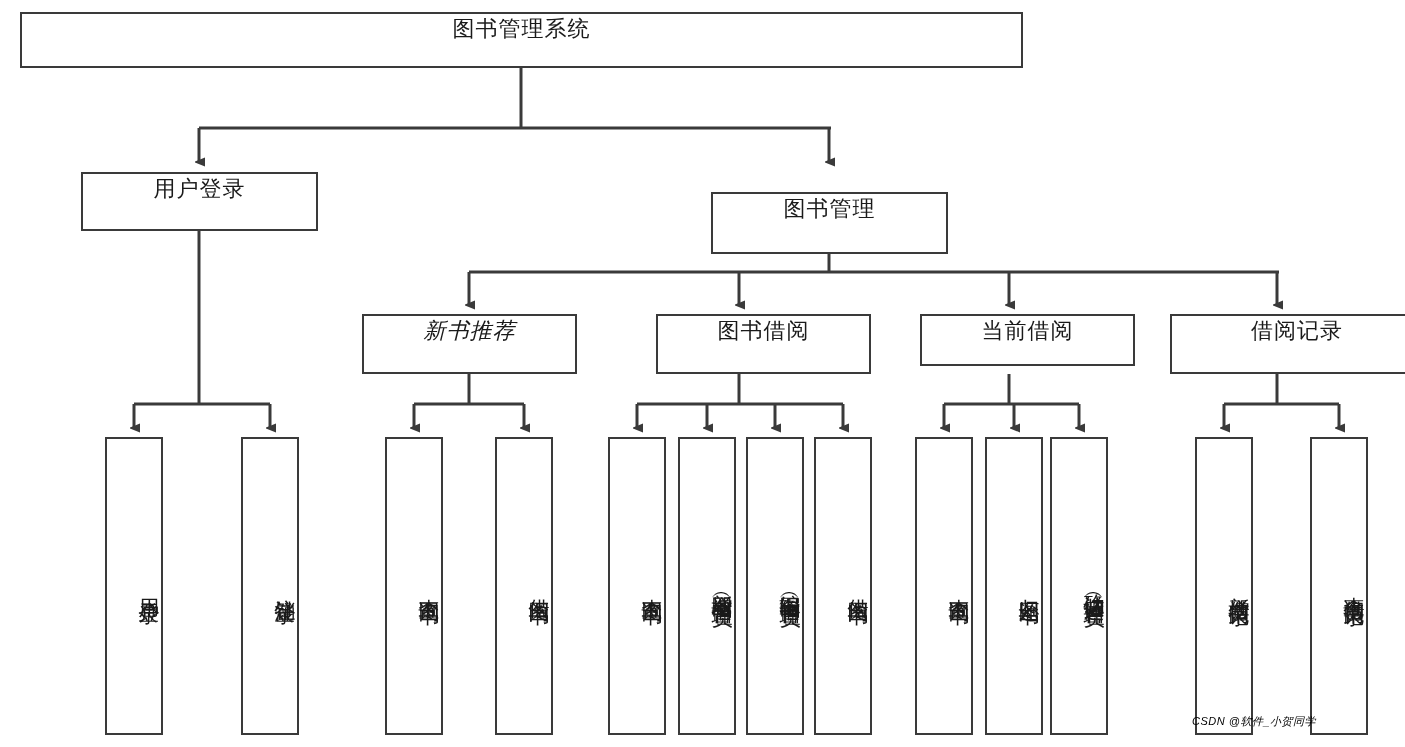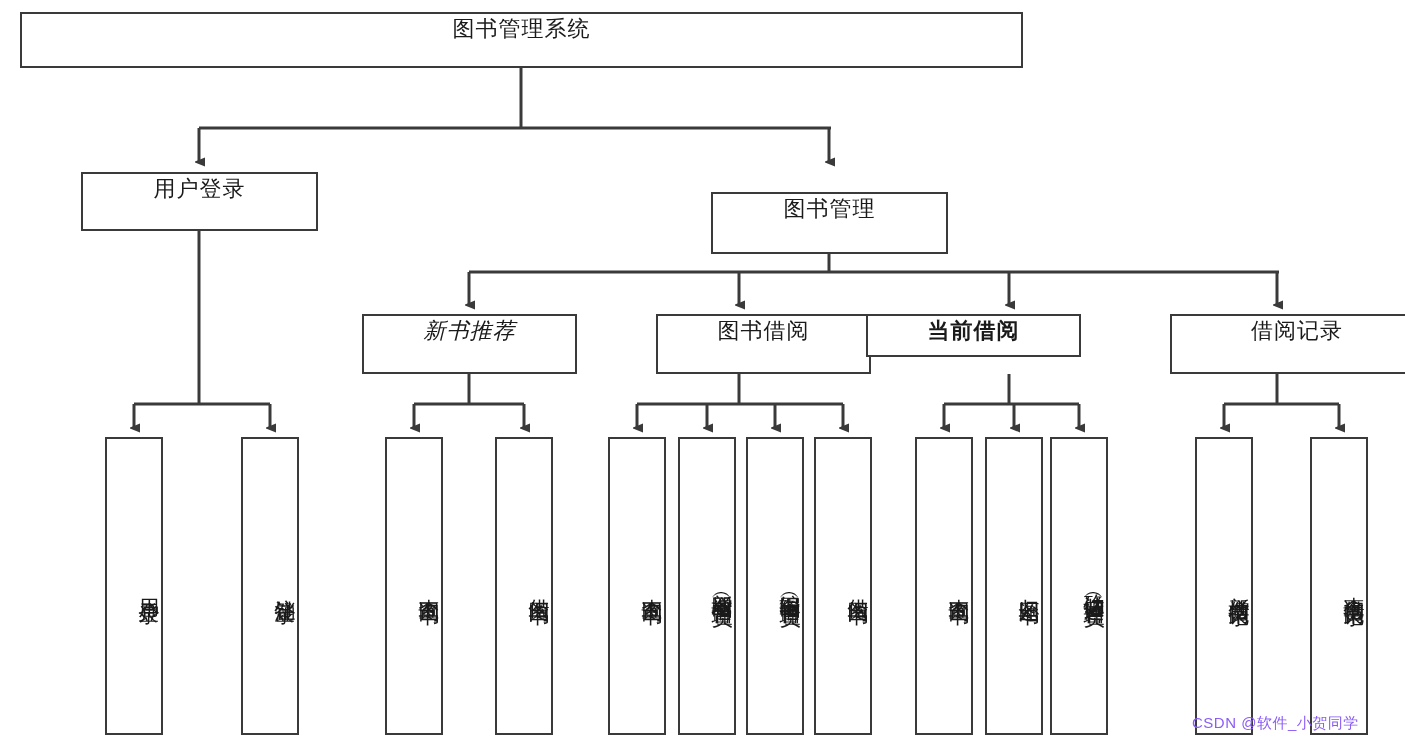--- a/index.html
+++ b/index.html
@@ -50,24 +50,25 @@
     left: 0;
     top: 0;
     width: 1405px;
     height: 747px;
     pointer-events: none;
   }
   #watermark {
     position: absolute;
     left: 1192px;
     top: 714px;
-    font-size: 15px;
-    color: #8b5cf6;
+    font-size: 11px;
+    color: #000000;
     white-space: nowrap;
     letter-spacing: 0.5px;
+    font-style: italic;
   }
 </style>
 </head>
 <body>
 
 <div id="canvas">
 
   <svg id="edges" viewBox="0 0 1405 747">
     <defs>
       <marker id="arrow" markerWidth="10" markerHeight="10" refX="5" refY="6" orient="auto" markerUnits="userSpaceOnUse">
@@ -128,21 +129,21 @@
   <div class="node horiz" style="left:711px; top:171px; width:237px; height:62px;margin-top:21px;">
     <span>图书管理</span>
   </div>
 
   <div class="node horiz" style="left:362px; top:314px; width:215px; height:60px;font-style:italic;">
     <span>新书推荐</span>
   </div>
   <div class="node horiz" style="left:632px; top:314px; width:215px; height:60px;margin-left:24px;">
     <span>图书借阅</span>
   </div>
-  <div class="node horiz" style="left:866px; top:314px; width:215px; height:43px;font-weight:bold;">
+  <div class="node horiz" style="left:920px; top:314px; width:215px; height:52px;">
     <span>当前借阅</span>
   </div>
   <div class="node horiz" style="left:1170px; top:314px; width:254px; height:60px;">
     <span>借阅记录</span>
   </div>
 
   <div class="node vert" style="left:105px; top:437px; width:58px; height:298px;">
     <span class="vlabel">用户登录</span>
   </div>
   <div class="node vert" style="left:241px; top:437px; width:58px; height:298px;">

